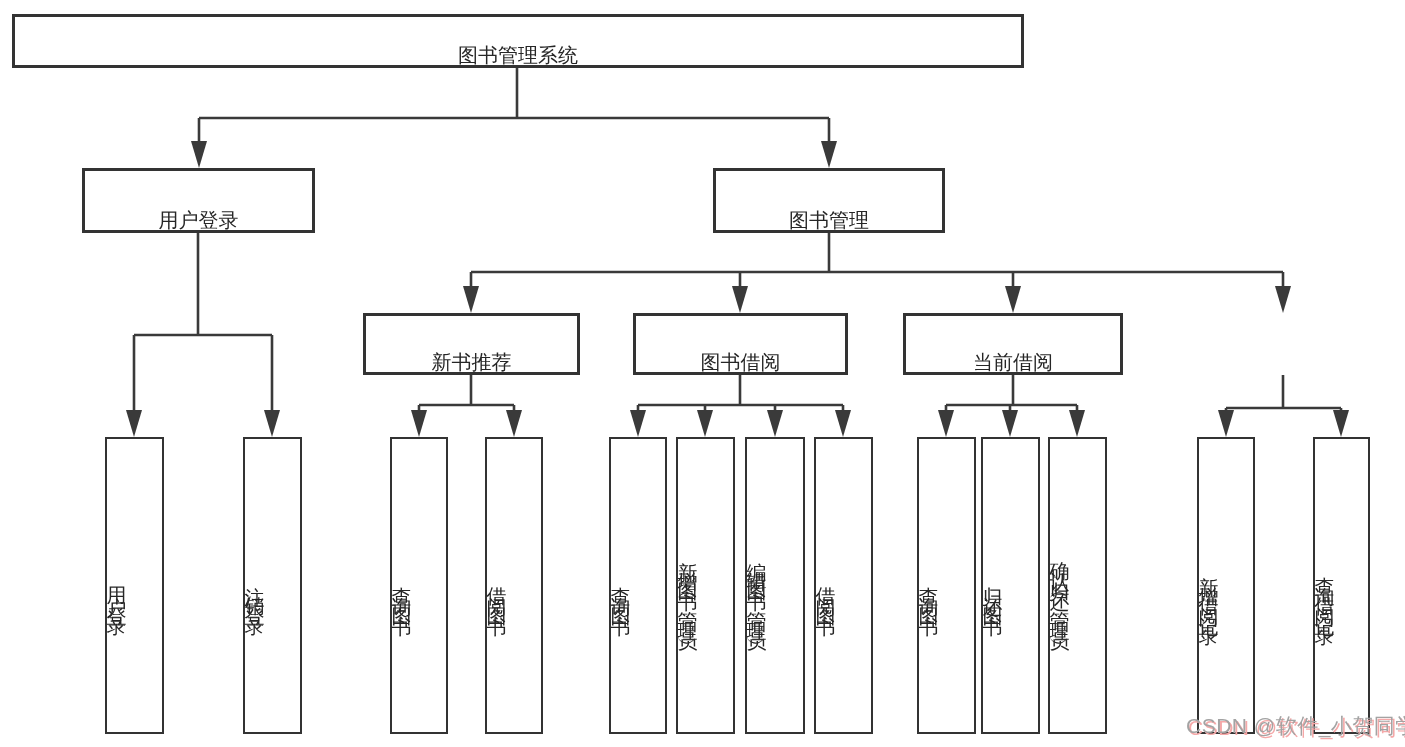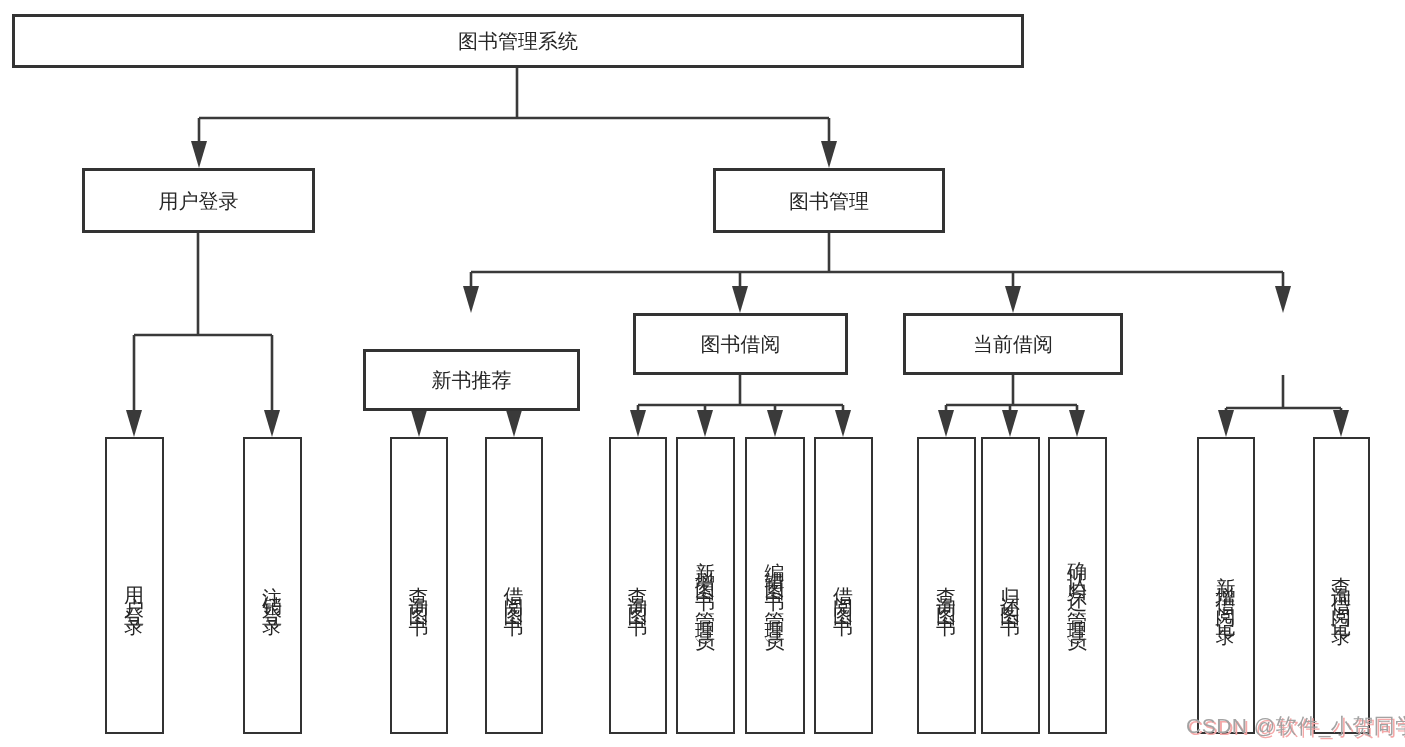--- a/index.html
+++ b/index.html
@@ -5,21 +5,21 @@
   html,body{margin:0;padding:0;background:#ffffff;}
   body{font-family:"Liberation Sans","DejaVu Sans",sans-serif;}
   .canvas{
     position:relative;width:1405px;height:747px;background:var(--bg,#ffffff);
     overflow:hidden;
   }
   .connector-svg{position:absolute;left:0;top:0;z-index:1;}
   .node{
     position:absolute;box-sizing:border-box;background:var(--bg,#ffffff);
     border:3px solid var(--border,#333333);color:var(--text,#262626);
-    display:flex;align-items:center;justify-content:center;
+    display:flex;align-items:flex-end;justify-content:center;
     font-size:20px;line-height:1;z-index:2;
   }
   .leaf{
     writing-mode:vertical-rl;text-orientation:mixed;
     border-width:2.5px;
   }
   .leaf .label{letter-spacing:10px;text-indent:10px;}
   .watermark{
     position:absolute;z-index:6;font-size:21px;letter-spacing:0.5px;
     color:var(--wm,#a3a3a3);
@@ -91,21 +91,21 @@
     <span class="label">图书管理系统</span>
   </div>
 
   <div class="node" style="left:82px;top:168px;width:233px;height:65px;">
     <span class="label">用户登录</span>
   </div>
   <div class="node" style="left:713px;top:168px;width:232px;height:65px;font-family:Liberation Serif, serif;">
     <span class="label">图书管理</span>
   </div>
 
-  <div class="node" style="left:363px;top:313px;width:217px;height:62px;margin-top:36px;">
+  <div class="node" style="left:363px;top:313px;width:217px;height:62px;">
     <span class="label">新书推荐</span>
   </div>
   <div class="node" style="left:903px;top:313px;width:220px;height:62px;">
     <span class="label">当前借阅</span>
   </div>
   <div class="node" style="left:633px;top:313px;width:215px;height:62px;">
     <span class="label">图书借阅</span>
   </div>
 
   <div class="node leaf" style="left:105px;top:437px;width:59px;height:297px;">

